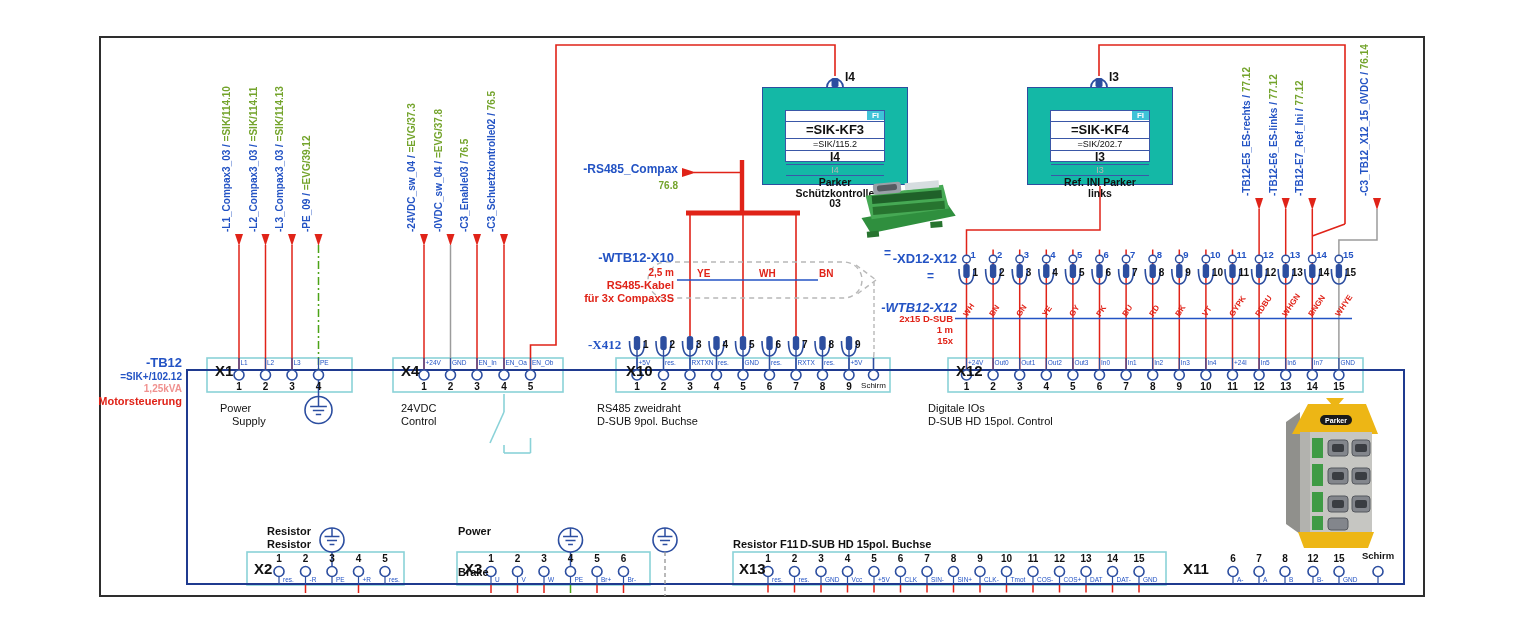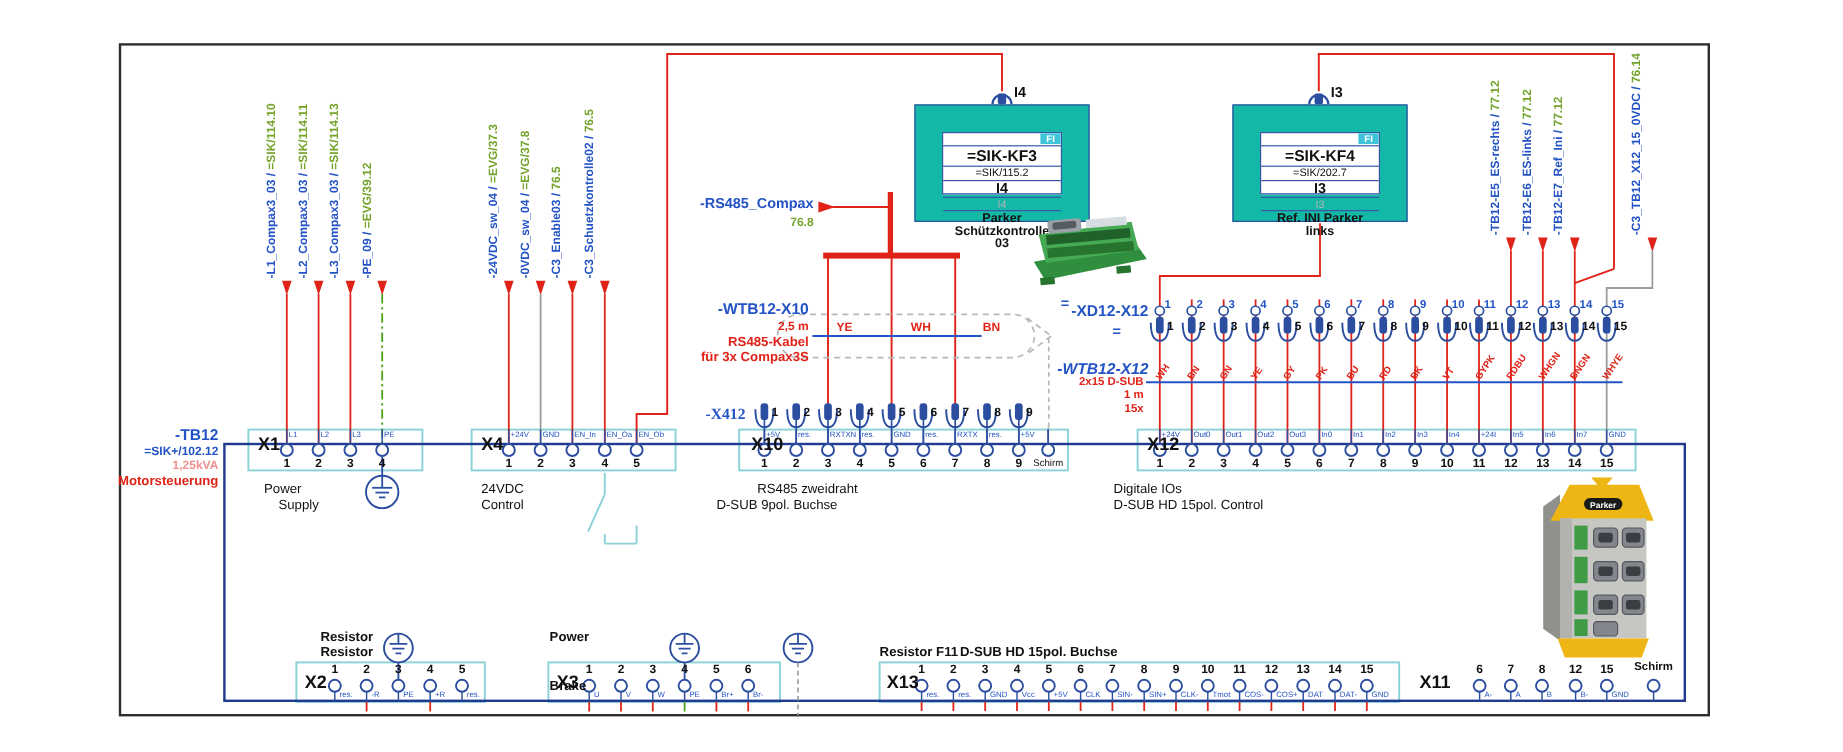--- a/index.html
+++ b/index.html
@@ -495,21 +495,21 @@
       <div class="t f6 blue" style="left: 425.5px; top: 359px;">+24V</div>
       <div class="t b f10 c" style="left: 450.5px; top: 381px;">2</div>
       <div class="t f6 blue" style="left: 452px; top: 359px;">GND</div>
       <div class="t b f10 c" style="left: 477px; top: 381px;">3</div>
       <div class="t f6 blue" style="left: 478.5px; top: 359px;">EN_In</div>
       <div class="t b f10 c" style="left: 504px; top: 381px;">4</div>
       <div class="t f6 blue" style="left: 505.5px; top: 359px;">EN_Oa</div>
       <div class="t b f10 c" style="left: 530.5px; top: 381px;">5</div>
       <div class="t f6 blue" style="left: 532px; top: 359px;">EN_Ob</div>
       <div class="t b f15" style="left: 626px; top: 363px;">X10</div>
-      <div class="t f11" style="left: 631px; top: 402px;">RS485 zweidraht</div>
+      <div class="t f11" style="left: 597px; top: 402px;">RS485 zweidraht</div>
       <div class="t f11" style="left: 597px; top: 415px;">D-SUB 9pol. Buchse</div>
       <div class="t b f10 c" style="left: 637px; top: 381px;">1</div>
       <div class="t f6 blue" style="left: 638.5px; top: 359px;">+5V</div>
       <div class="t b f10 c" style="left: 663.5px; top: 381px;">2</div>
       <div class="t f6 blue" style="left: 665px; top: 359px;">res.</div>
       <div class="t b f10 c" style="left: 690px; top: 381px;">3</div>
       <div class="t f6 blue" style="left: 691.5px; top: 359px;">RXTXN</div>
       <div class="t b f10 c" style="left: 716.5px; top: 381px;">4</div>
       <div class="t f6 blue" style="left: 718px; top: 359px;">res.</div>
       <div class="t b f10 c" style="left: 743px; top: 381px;">5</div>

